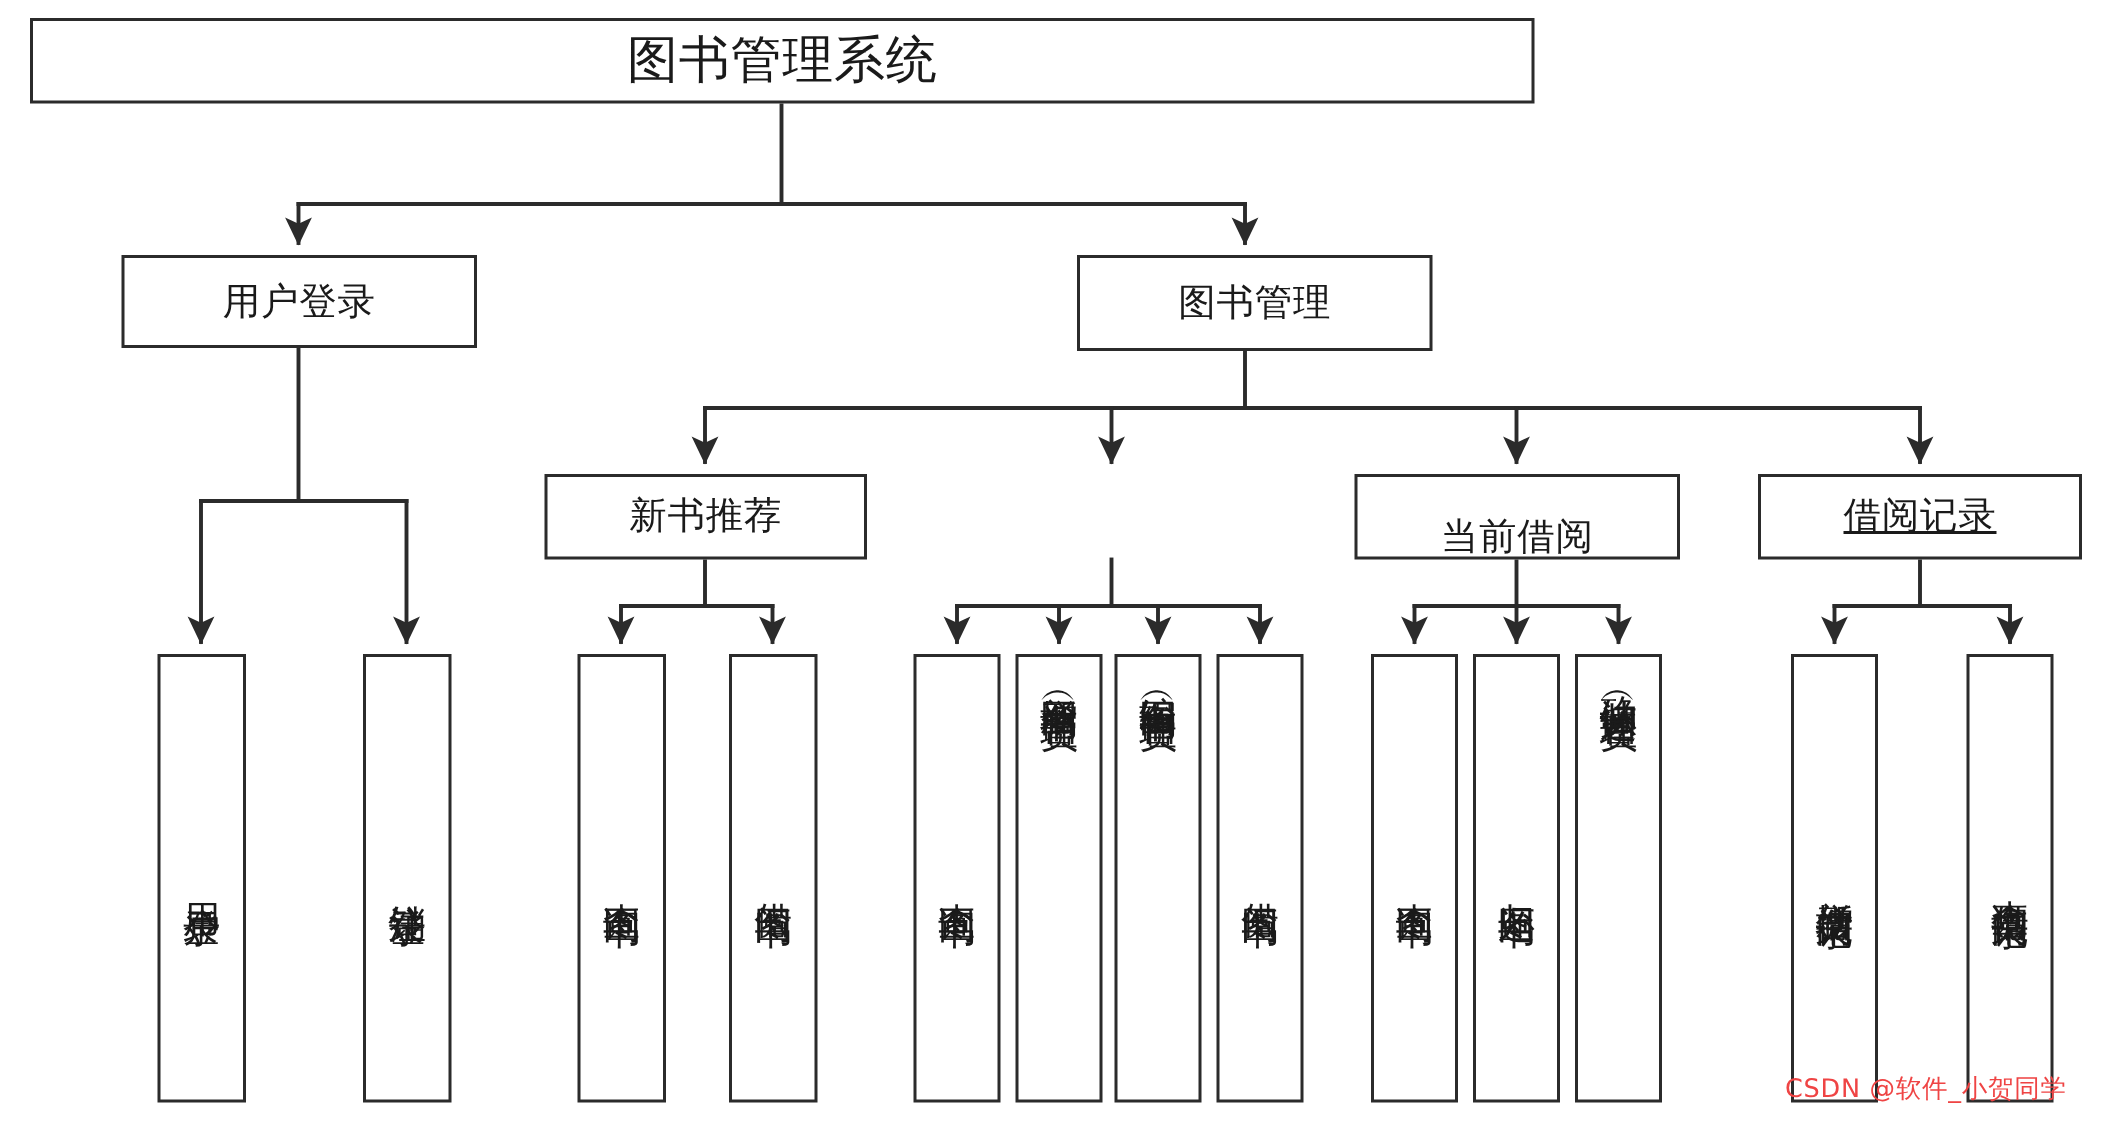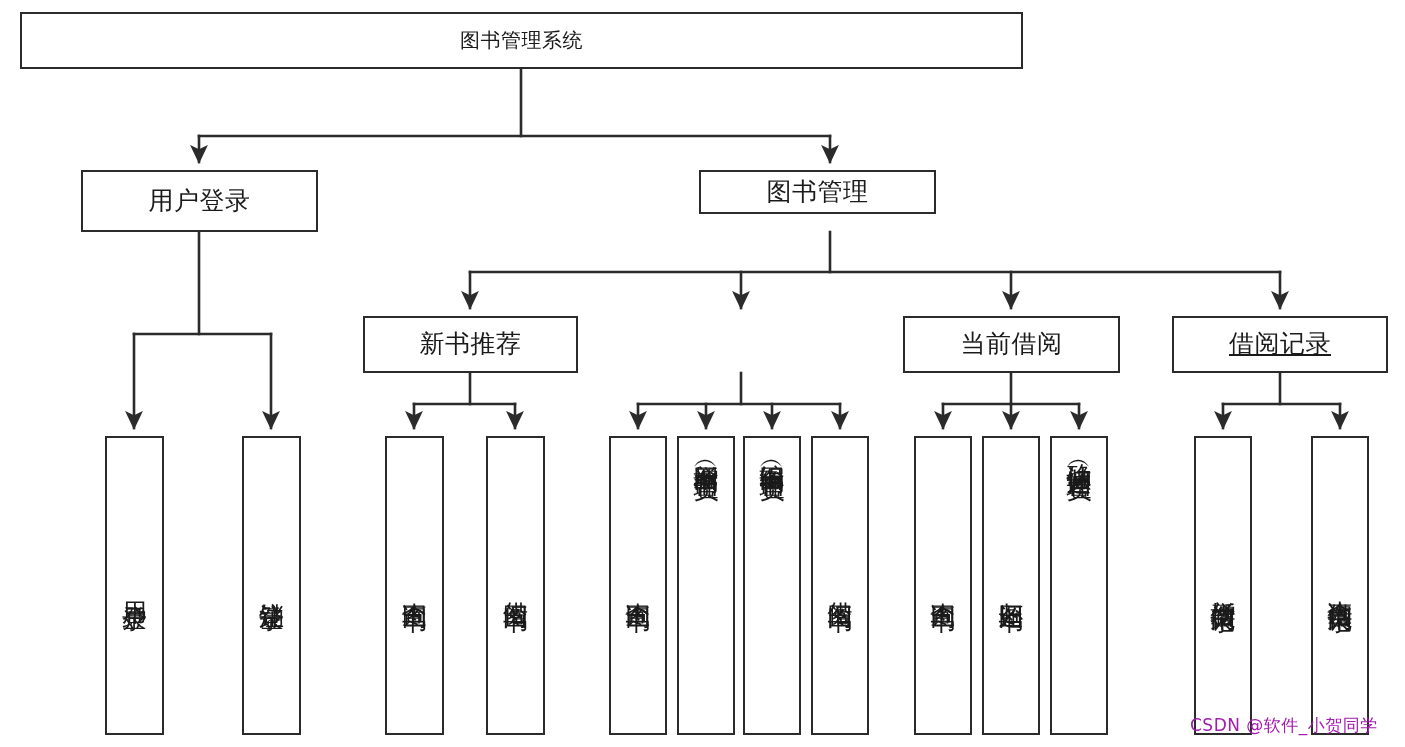--- a/index.html
+++ b/index.html
@@ -40,21 +40,21 @@
     text-align: center;
     line-height: 1.05;
     white-space: nowrap;
   }
   
   .node.horiz .lbl {
     font-size: 25px;
     letter-spacing: 0.5px;
   }
   .node.root .lbl {
-    font-size: 20px;
+    font-size: 34px;
   }
   
   .node.vert {
     align-items: flex-start;
     justify-content: center;
     padding-top: 6px;
   }
   .node.vert .lbl {
     writing-mode: vertical-rl;
     text-orientation: upright;
@@ -65,21 +65,21 @@
   }
   .node.vert.center {
     align-items: center;
     padding-top: 0;
   }
   .watermark {
     position: absolute;
     left: 1190px;
     top: 714px;
     font-size: 17px;
-    color: #a21caf;
+    color: #ef4444;
     white-space: nowrap;
     letter-spacing: 0.5px;
   }
 </style>
 </head>
 <body>
 
 <div id="canvas">
 
   <svg id="wires" viewBox="0 0 1405 747">
@@ -132,28 +132,28 @@
     </g>
   </svg>
 
   <div class="node horiz root" style="left:20px; top:12px; width:1003px; height:57px;">
     <span class="lbl">图书管理系统</span>
   </div>
 
   <div class="node horiz" style="left:81px; top:170px; width:237px; height:62px;">
     <span class="lbl">用户登录</span>
   </div>
-  <div class="node horiz" style="left:699px; top:170px; width:237px; height:44px;">
+  <div class="node horiz" style="left:718px; top:170px; width:237px; height:64px;">
     <span class="lbl">图书管理</span>
   </div>
 
   <div class="node horiz" style="left:363px; top:316px; width:215px; height:57px;">
     <span class="lbl">新书推荐</span>
   </div>
-  <div class="node horiz" style="left:903px; top:316px; width:217px; height:57px;">
+  <div class="node horiz" style="left:903px; top:316px; width:217px; height:57px;align-items:flex-end;">
     <span class="lbl">当前借阅</span>
   </div>
   <div class="node horiz" style="left:1172px; top:316px; width:216px; height:57px;text-decoration:underline;">
     <span class="lbl">借阅记录</span>
   </div>
 
   <div class="node vert center" style="left:105px; top:436px; width:59px; height:299px;">
     <span class="lbl">用户登录</span>
   </div>
   <div class="node vert center" style="left:242px; top:436px; width:59px; height:299px;">

